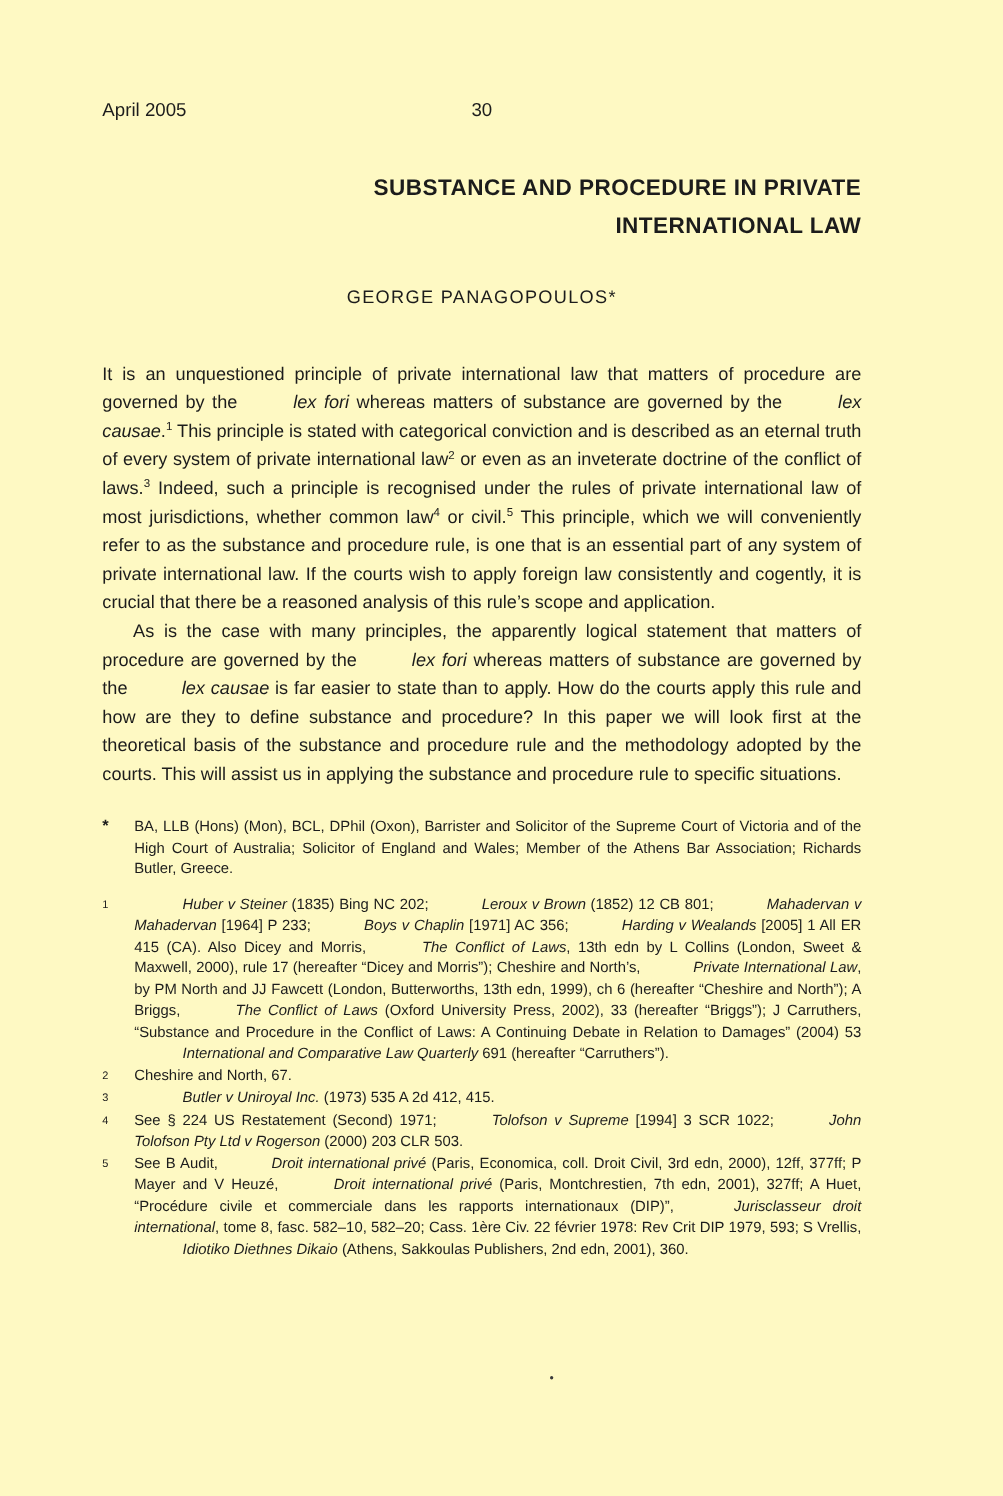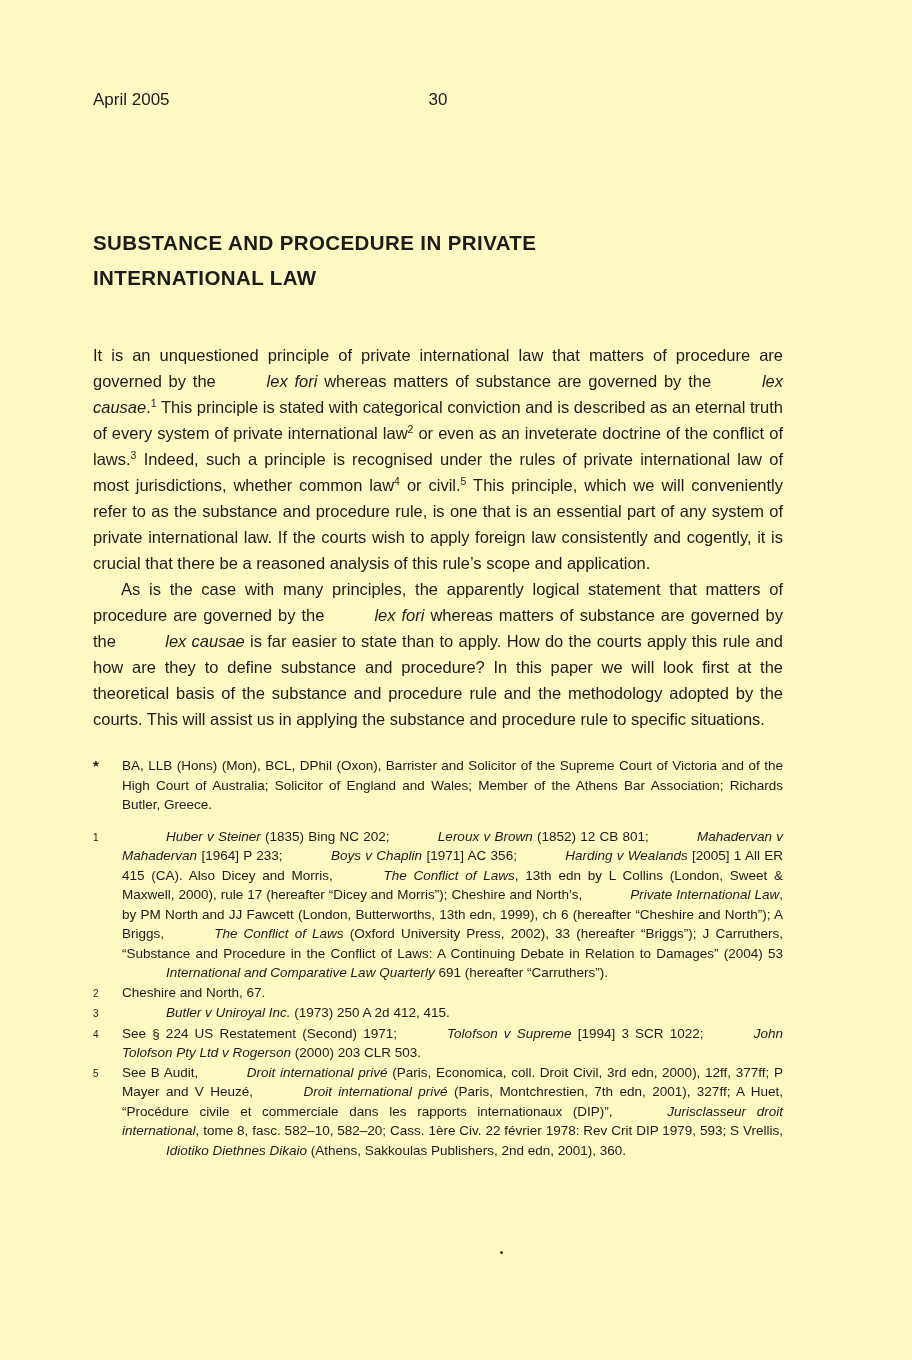--- a/index.html
+++ b/index.html
@@ -23,22 +23,22 @@
     margin-top: 90px;
     display: grid;
     grid-template-columns: 1fr auto 1fr;
     align-items: baseline;
     font-size: 17px;
   }
   .running-header .left { text-align: left; }
   .running-header .center { text-align: center; font-style: italic; }
   .running-header .right { text-align: right; }
   .title {
-    margin: 115px 0 0 0;
-    text-align: left;
+    margin: 43px 0 0 0;
+    text-align: right;
     font-size: 20.5px;
     font-weight: bold;
     line-height: 35px;
     letter-spacing: 0.4px;
   }
   .author {
     margin-top: 38px;
     text-align: center;
     font-size: 16.5px;
     letter-spacing: 1.2px;
@@ -96,20 +96,21 @@
     <div class="running-header">
       <span class="left">April 2005</span>
       <span class="right">30</span>
     </div>
 
     <h1 class="title">
       <span>SUBSTANCE AND PROCEDURE IN PRIVATE</span><br>
       <span>INTERNATIONAL LAW</span>
     </h1>
 
+    <div class="author">GEORGE PANAGOPOULOS*</div>
 
     <div class="body-text">
       <p class="para"><span>It is an unquestioned principle of private international law that matters of procedure are governed by the </span><span class="it">lex fori</span><span> whereas matters of substance are governed by the </span><span class="it">lex causae</span><span>.</span><span class="sup">1</span><span> This principle is stated with categorical conviction and is described as an eternal truth of every system of private international law</span><span class="sup">2</span><span> or even as an inveterate doctrine of the conflict of laws.</span><span class="sup">3</span><span> Indeed, such a principle is recognised under the rules of private international law of most jurisdictions, whether common law</span><span class="sup">4</span><span> or civil.</span><span class="sup">5</span><span> This principle, which we will conveniently refer to as the substance and procedure rule, is one that is an essential part of any system of private international law. If the courts wish to apply foreign law consistently and cogently, it is crucial that there be a reasoned analysis of this rule’s scope and application.</span></p>
       <p class="para indent"><span>As is the case with many principles, the apparently logical statement that matters of procedure are governed by the </span><span class="it">lex fori</span><span> whereas matters of substance are governed by the </span><span class="it">lex causae</span><span> is far easier to state than to apply. How do the courts apply this rule and how are they to define substance and procedure? In this paper we will look first at the theoretical basis of the substance and procedure rule and the methodology adopted by the courts. This will assist us in applying the substance and procedure rule to specific situations.</span></p>
     </div>
 
     <div class="footnotes">
       <div class="fn fn-star">
         <span class="fn-marker star">*</span>
         <span class="fn-text"><span>BA, LLB (Hons) (Mon), BCL, DPhil (Oxon), Barrister and Solicitor of the Supreme Court of Victoria and of the High Court of Australia; Solicitor of England and Wales; Member of the Athens Bar Association; Richards Butler, Greece.</span></span>
@@ -117,21 +118,21 @@
       <div class="fn">
         <span class="fn-marker num">1</span>
         <span class="fn-text"><span class="it">Huber v Steiner</span><span> (1835) Bing NC 202; </span><span class="it">Leroux v Brown</span><span> (1852) 12 CB 801; </span><span class="it">Mahadervan v Mahadervan</span><span> [1964] P 233; </span><span class="it">Boys v Chaplin</span><span> [1971] AC 356; </span><span class="it">Harding v Wealands</span><span> [2005] 1 All ER 415 (CA). Also Dicey and Morris, </span><span class="it">The Conflict of Laws</span><span>, 13th edn by L Collins (London, Sweet &amp; Maxwell, 2000), rule 17 (hereafter “Dicey and Morris”); Cheshire and North’s, </span><span class="it">Private International Law</span><span>, by PM North and JJ Fawcett (London, Butterworths, 13th edn, 1999), ch 6 (hereafter “Cheshire and North”); A Briggs, </span><span class="it">The Conflict of Laws</span><span> (Oxford University Press, 2002), 33 (hereafter “Briggs”); J Carruthers, “Substance and Procedure in the Conflict of Laws: A Continuing Debate in Relation to Damages” (2004) 53 </span><span class="it">International and Comparative Law Quarterly</span><span> 691 (hereafter “Carruthers”).</span></span>
       </div>
       <div class="fn">
         <span class="fn-marker num">2</span>
         <span class="fn-text"><span>Cheshire and North, 67.</span></span>
       </div>
       <div class="fn">
         <span class="fn-marker num">3</span>
-        <span class="fn-text"><span class="it">Butler v Uniroyal Inc.</span><span> (1973) 250 A 2d 412, 415.</span></span>
+        <span class="fn-text"><span class="it">Butler v Uniroyal Inc.</span><span> (1973) 535 A 2d 412, 415.</span></span>
       </div>
       <div class="fn">
         <span class="fn-marker num">4</span>
         <span class="fn-text"><span>See § 224 US Restatement (Second) 1971; </span><span class="it">Tolofson v Supreme</span><span> [1994] 3 SCR 1022; </span><span class="it">John Tolofson Pty Ltd v Rogerson</span><span> (2000) 203 CLR 503.</span></span>
       </div>
       <div class="fn">
         <span class="fn-marker num">5</span>
         <span class="fn-text"><span>See B Audit, </span><span class="it">Droit international privé</span><span> (Paris, Economica, coll. Droit Civil, 3rd edn, 2000), 12ff, 377ff; P Mayer and V Heuzé, </span><span class="it">Droit international privé</span><span> (Paris, Montchrestien, 7th edn, 2001), 327ff; A Huet, “Procédure civile et commerciale dans les rapports internationaux (DIP)”, </span><span class="it">Jurisclasseur droit international</span><span>, tome 8, fasc. 582–10, 582–20; Cass. 1ère Civ. 22 février 1978: Rev Crit DIP 1979, 593; S Vrellis, </span><span class="it">Idiotiko Diethnes Dikaio</span><span> (Athens, Sakkoulas Publishers, 2nd edn, 2001), 360.</span></span>
       </div>
     </div>

